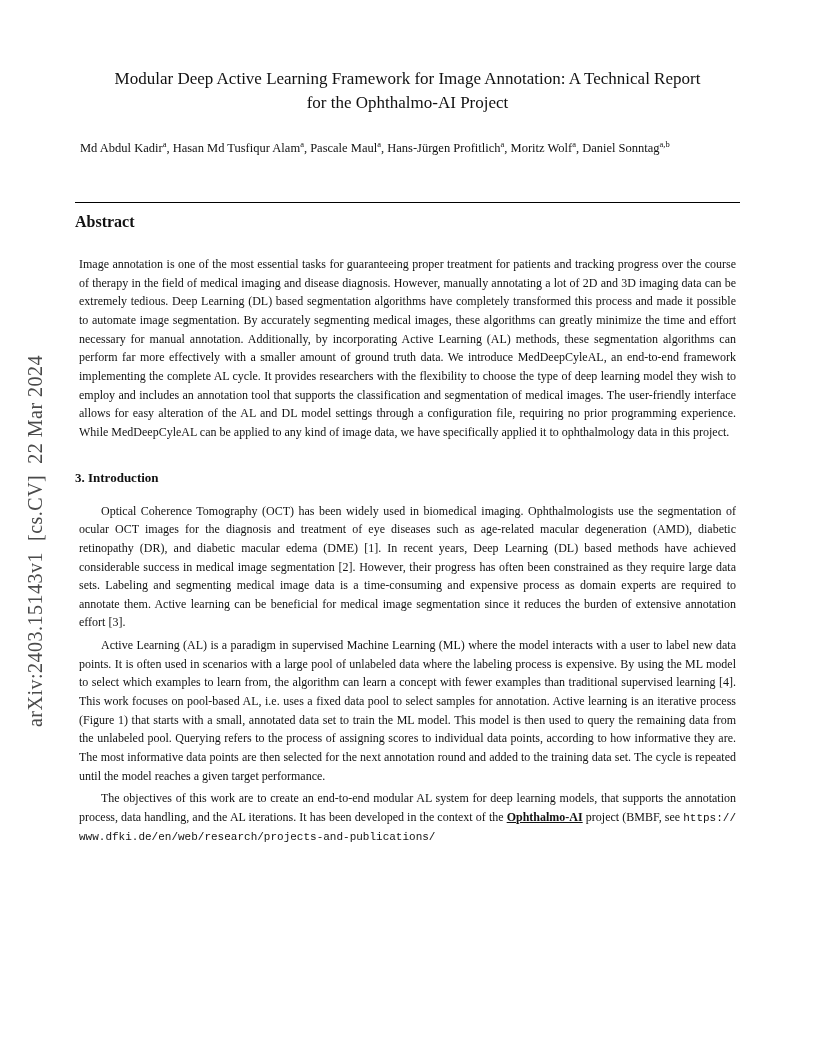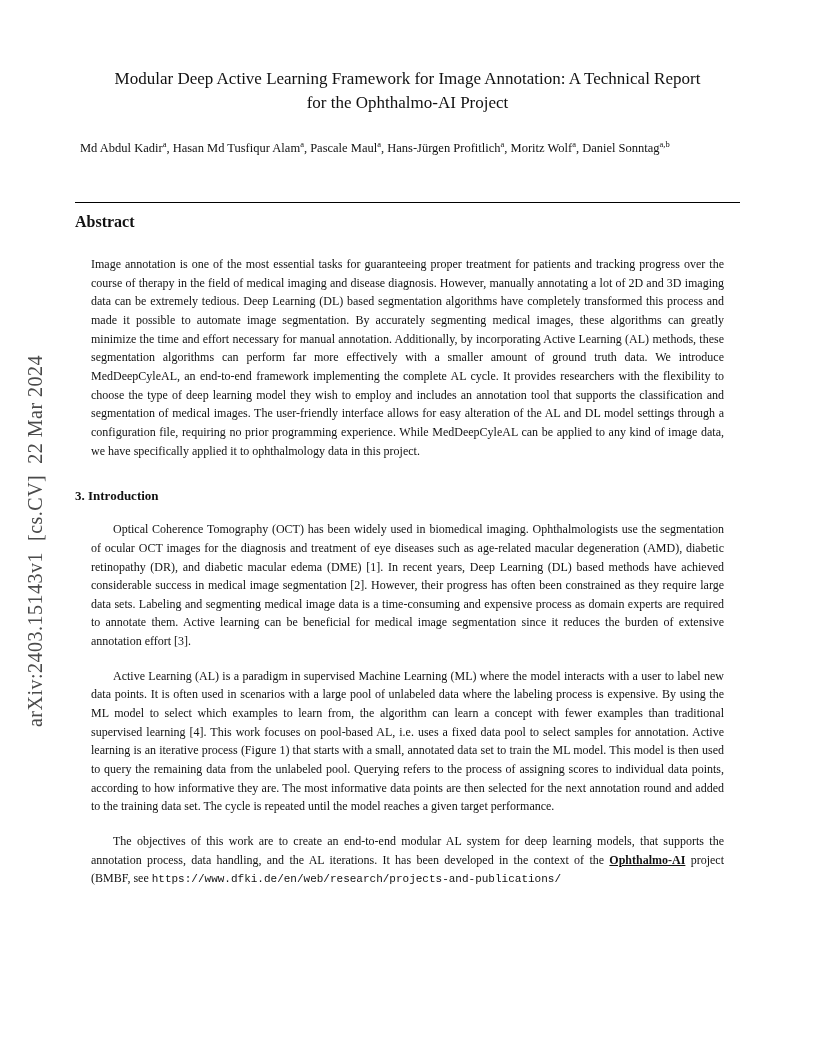--- a/index.html
+++ b/index.html
@@ -71,21 +71,21 @@
   }
   .abstract-heading {
     font-size: 16px;
     font-weight: bold;
     margin: 0 0 24px 0;
   }
   .body-text {
     font-size: 12px;
     line-height: 1.555;
     text-align: justify;
-    margin: 16px;
+    margin: 4px;
   }
   .abstract-text {
     text-indent: 0;
   }
   .section-heading {
     font-size: 13px;
     font-weight: bold;
     margin: 28px 0 16px 0;
   }
   .indented {

